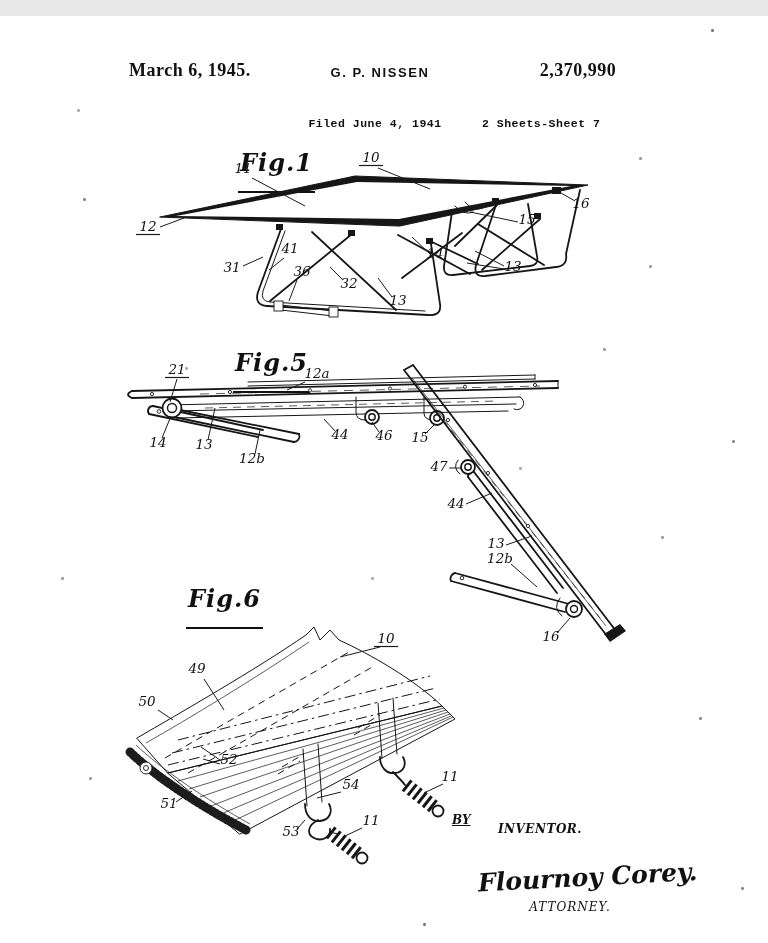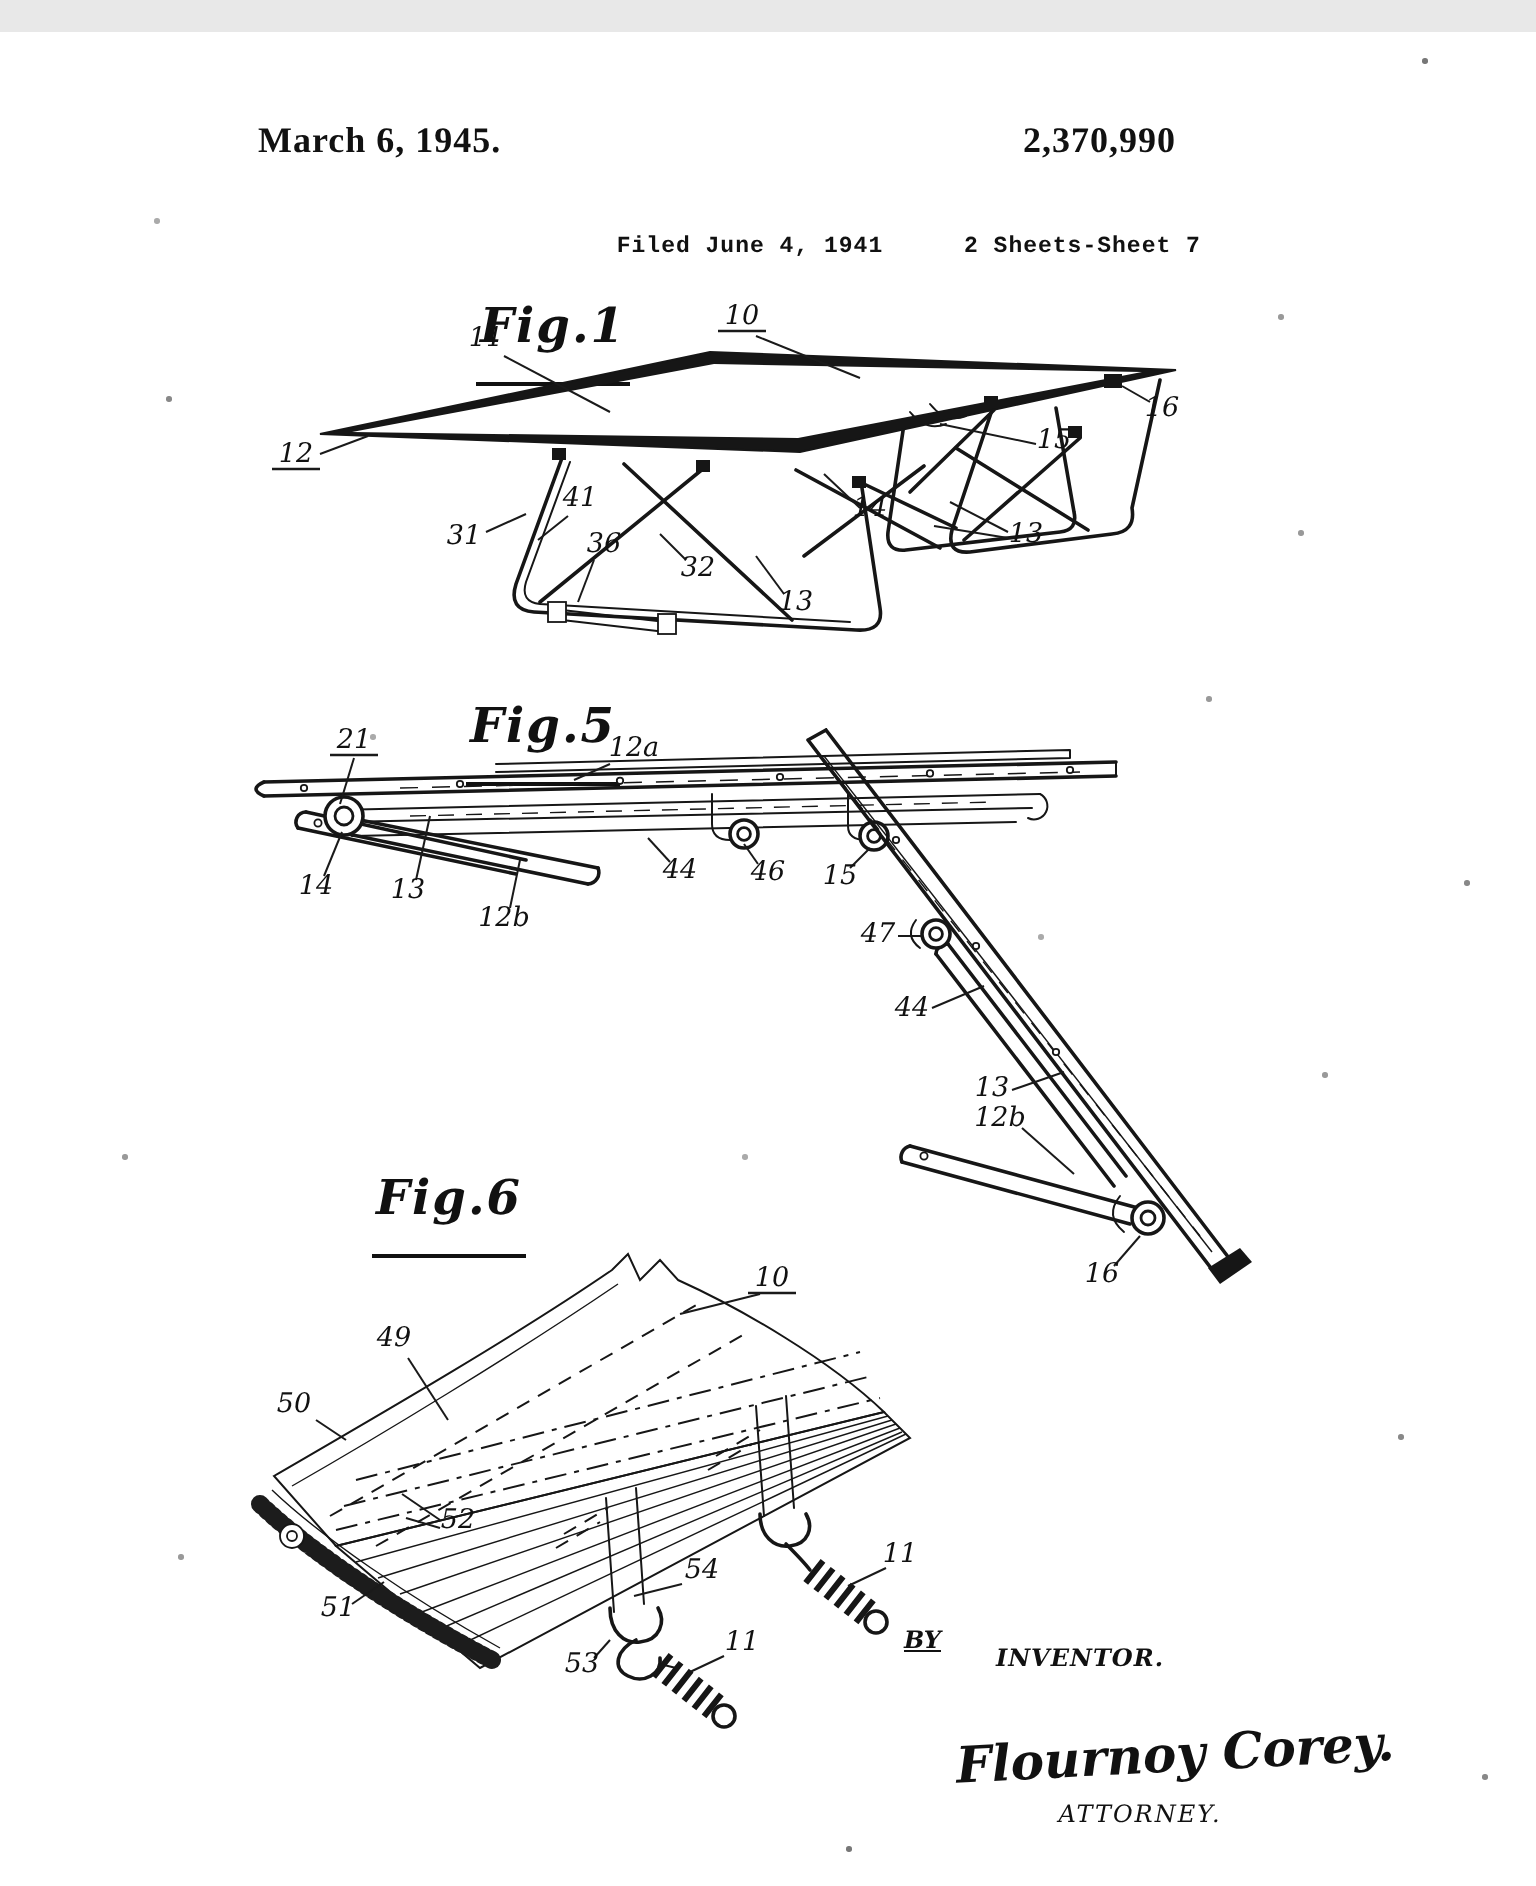--- a/index.html
+++ b/index.html
@@ -1,20 +1,20 @@
 <!DOCTYPE html>
 <html><head>
 <meta charset="utf-8">
 <style>
   html,body{margin:0;padding:0;background:#e8e8e8;}
   .page{position:relative;width:768px;height:943px;background:#ffffff;margin:16px auto;
         font-family:"Liberation Serif", serif;color:#111;overflow:hidden;}
   .abs{position:absolute;white-space:nowrap;}
   .hdr-date{left:129px;top:44px;font:bold 18px "Liberation Serif", serif;letter-spacing:.5px;}
-  .hdr-num{left:496px;top:44px;width:92px;text-align:right;font:bold 18px "Liberation Serif", serif;letter-spacing:.5px;}
+  .hdr-num{left:532px;top:44px;width:92px;text-align:center;font:bold 18px "Liberation Serif", serif;letter-spacing:.5px;}
   .hdr-name{left:250px;top:49px;width:260px;text-align:center;
             font:bold 13px "Liberation Sans", sans-serif;letter-spacing:1.6px;}
   .hdr-title{left:250px;top:79px;width:250px;text-align:center;
              font:bold 11px "Liberation Mono", monospace;letter-spacing:1px;}
   .hdr-filed{left:250px;top:101px;width:250px;text-align:center;
              font:bold 11.5px "Liberation Mono", monospace;letter-spacing:.5px;}
   .hdr-sheet{left:482px;top:101px;font:bold 11.5px "Liberation Mono", monospace;letter-spacing:.5px;}
   .fig-title{font:bold italic 24px "DejaVu Serif", serif;letter-spacing:1px;
              border-bottom:2px solid #111;padding:0 2px 14px 2px;}
   #fig1-title{left:238px;top:132px;}
@@ -50,20 +50,21 @@
       424px 908px 0 1px #777,186px 352px 0 1px #aaa,604px 333px 0 1px #999,
       742px 872px 0 1px #888,520px 452px 0 1px #aaa,662px 521px 0 1px #999,
       90px 762px 0 1px #999,372px 562px 0 1px #aaa,640px 142px 0 1px #999,78px 94px 0 1px #aaa;}
 </style>
 </head>
 <body>
 
 <div class="page">
 
   <div class="abs hdr-date">March 6, 1945.</div>
+  <div class="abs hdr-name">G. P. NISSEN</div>
   <div class="abs hdr-num">2,370,990</div>
   <div class="abs hdr-filed">Filed June 4, 1941</div>
   <div class="abs hdr-sheet">2 Sheets-Sheet 7</div>
 
   <div class="abs fig-title" id="fig1-title">Fig.1</div>
   <div class="abs fig-title" id="fig5-title">Fig.5</div>
   <div class="abs fig-title" id="fig6-title">Fig.6</div>
 
   <svg width="768" height="943" viewBox="0 0 768 943">
 

